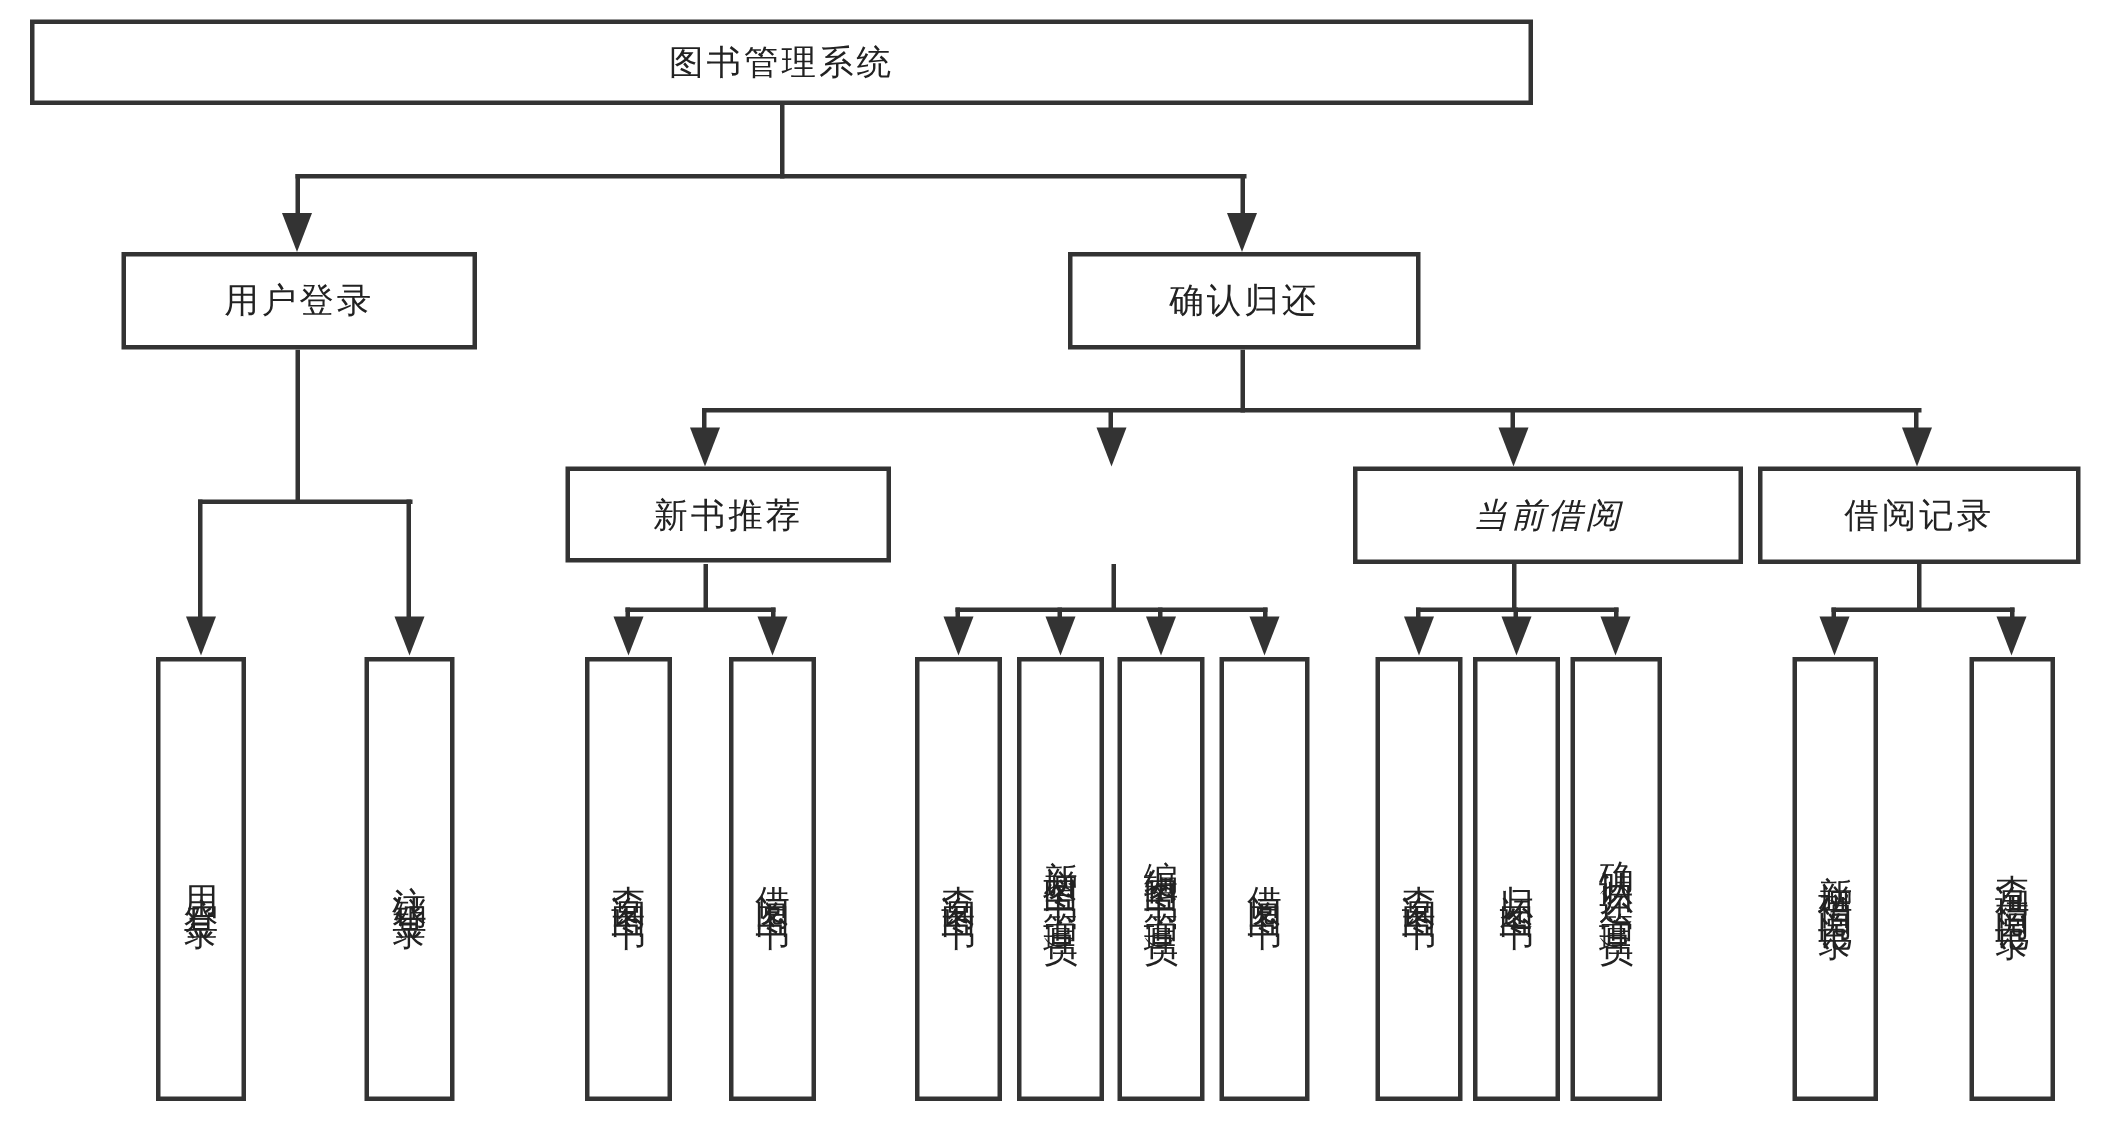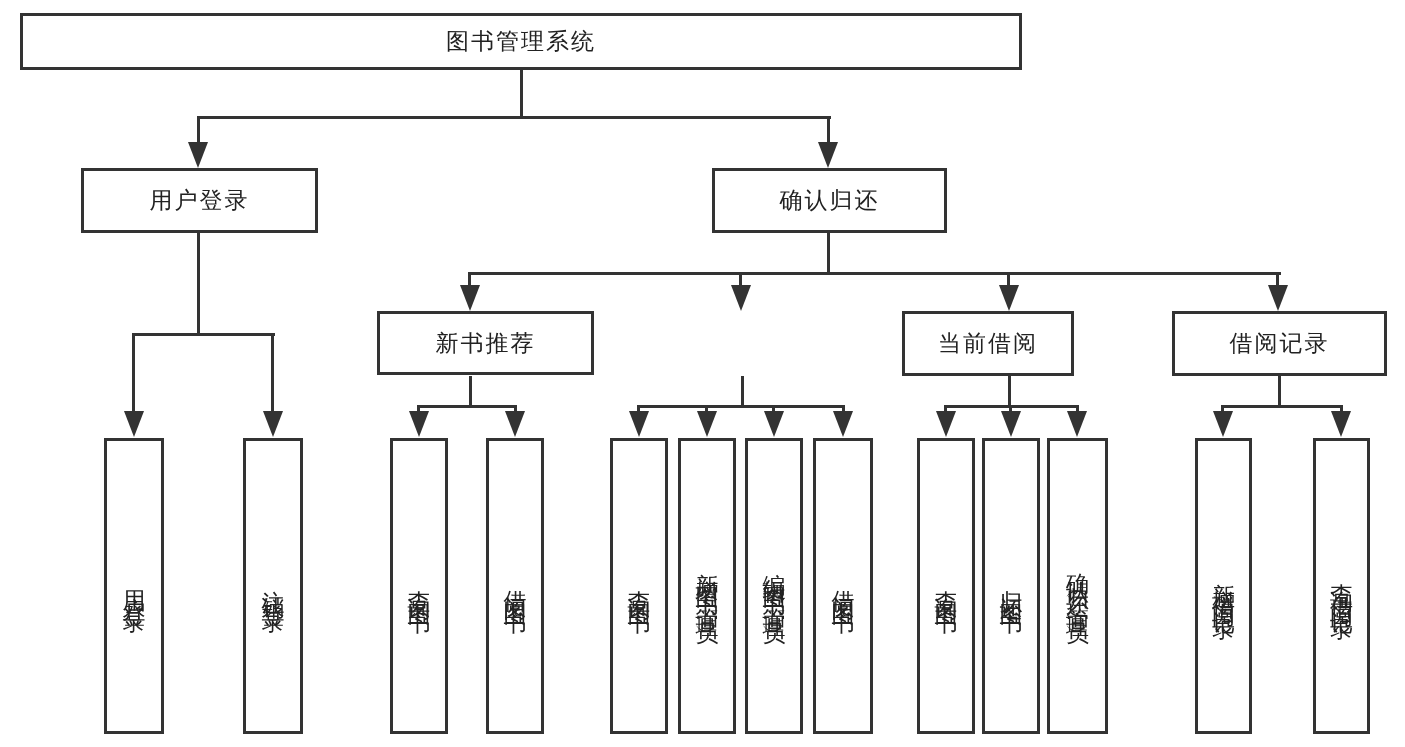--- a/index.html
+++ b/index.html
@@ -23,21 +23,21 @@
     border-left:10px solid transparent;border-right:10px solid transparent;
     border-top:26px solid var(--line,#333);
   }
 
   
   .n-root{left:20px;top:13px;width:1002px;height:57px;}
   .n-ul{left:81px;top:168px;width:237px;height:65px;}
   .n-bm{left:712px;top:168px;width:235px;height:65px;}
   .n-l3-1{left:362px;top:311px;width:217px;height:64px;margin-left:15px;}
   .n-l3-2{left:632px;top:311px;width:221px;height:65px;}
-  .n-l3-3{left:902px;top:311px;width:172px;height:65px;}
+  .n-l3-3{left:902px;top:311px;width:260px;height:65px;font-style:italic;}
   .n-l3-4{left:1172px;top:311px;width:215px;height:65px;}
 
   
   .n-ul1{left:104px;width:60px;}  .n-ul2{left:243px;width:60px;}
   .n-nb1{left:390px;width:58px;}  .n-nb2{left:486px;width:58px;}
   .n-bb1{left:610px;width:58px;}  .n-bb2{left:678px;width:58px;}
   .n-bb3{left:745px;width:58px;}  .n-bb4{left:813px;width:60px;}
   .n-cb1{left:917px;width:58px;}  .n-cb2{left:982px;width:58px;}
   .n-cb3{left:1047px;width:61px;}
   .n-br1{left:1195px;width:57px;} .n-br2{left:1313px;width:57px;}

